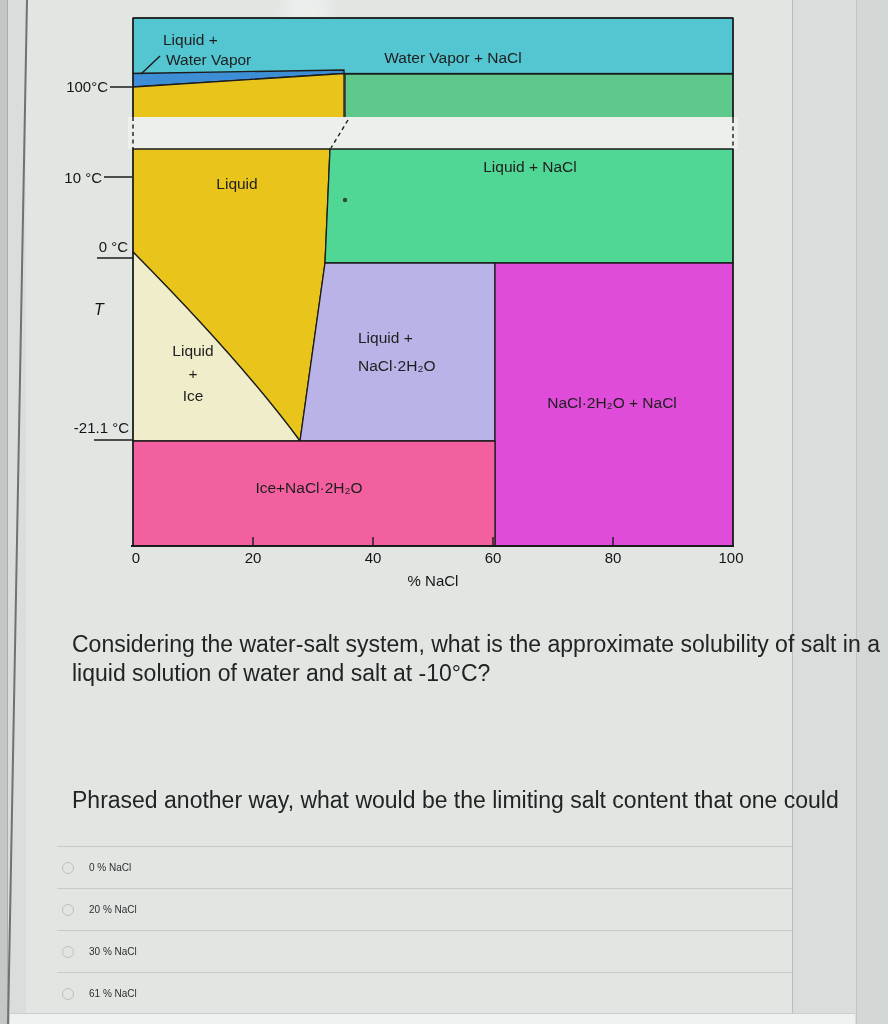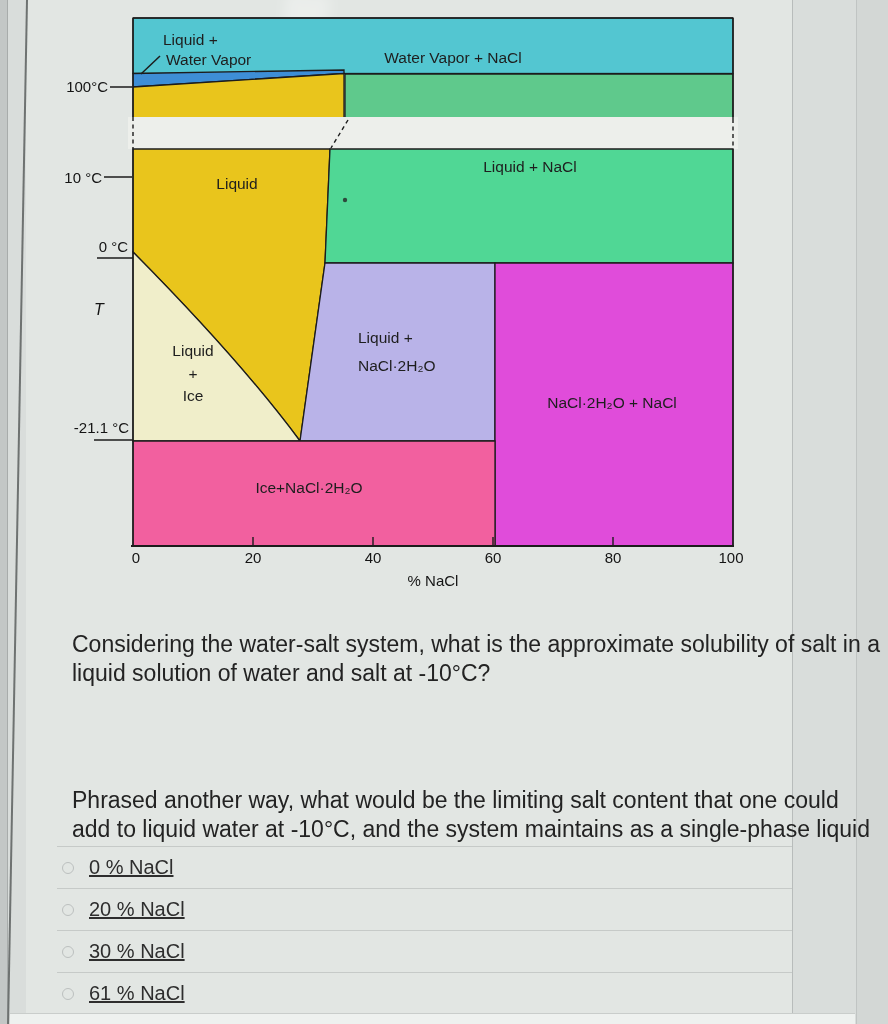--- a/index.html
+++ b/index.html
@@ -35,21 +35,21 @@
 
   .q { position:absolute; left:72px; color:#232323; font-size:23px; line-height:29px; }
   .q-1 { top:630px; }
   .q-2 { top:738px;margin-top:48px; }
   .qline { white-space:nowrap; }
 
   .options { position:absolute; left:57px; top:846px; width:735px; }
   .option-row { height:42px; border-top:1px solid #c6cac8; display:flex; align-items:center; }
   .radio { width:12px; height:12px; border:1.5px solid #bcc0bf; border-radius:50%;
     margin-left:5px; margin-right:15px; background:transparent; flex:0 0 auto; }
-  .option-label { font-size:20px; color:#2e2e2e;text-decoration:underline; }
+  .option-label { font-size:10px; color:#2e2e2e; }
 
   .bottom-strip { position:absolute; left:10px; top:1013px; width:845px; height:11px;
     background:#eef1ef; border-top:1px solid #c9cdcb; }
 </style>
 </head>
 <body>
 
 <div class="content-panel"></div>
 <div class="edge-strip-left"></div>
 <div class="edge-line-far-left"></div>
@@ -123,21 +123,20 @@
   <text class="ax" text-anchor="middle" x="731" y="563">100</text>
   <text class="ax" text-anchor="middle" x="433" y="586">% NaCl</text>
 </svg>
 
 <div class="q q-1">
   <div class="qline">Considering the water-salt system, what is the approximate solubility of salt in a</div>
   <div class="qline">liquid solution of water and salt at -10°C?</div>
 </div>
 <div class="q q-2">
   <div class="qline">Phrased another way, what would be the limiting salt content that one could</div>
-  <div class="qline">add to liquid water at -10°C, and the system maintains as a single-phase liquid</div>
 </div>
 
 <div class="options">
   <div class="option-row">
     <span class="radio"></span>
     <span class="option-label">0 % NaCl</span>
   </div>
   <div class="option-row">
     <span class="radio"></span>
     <span class="option-label">20 % NaCl</span>

